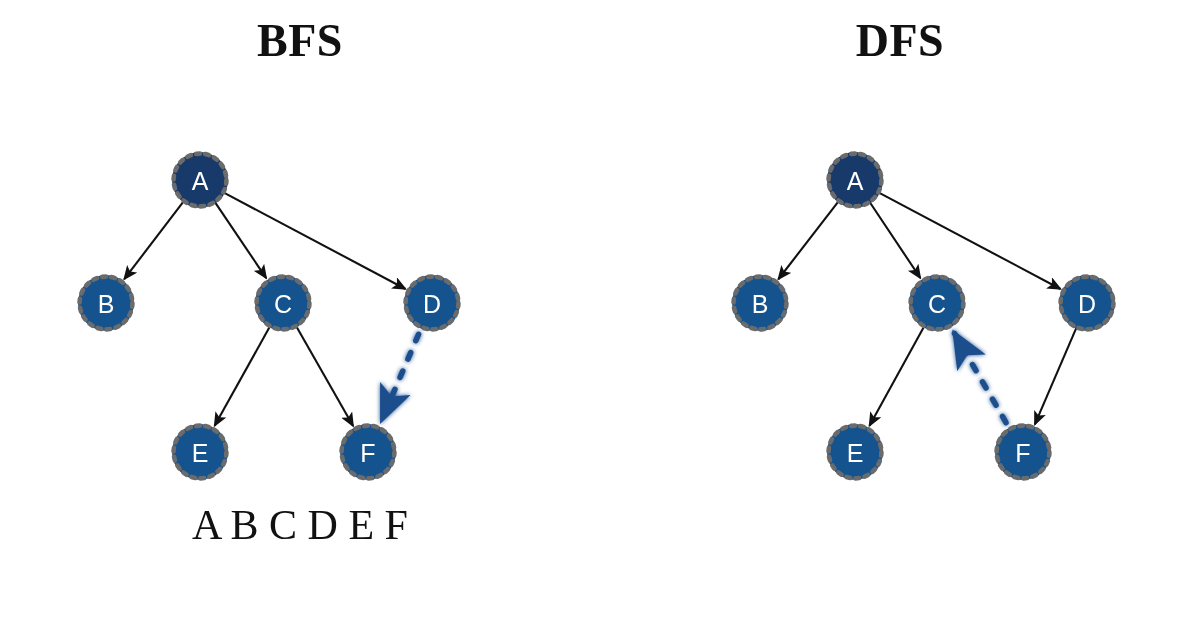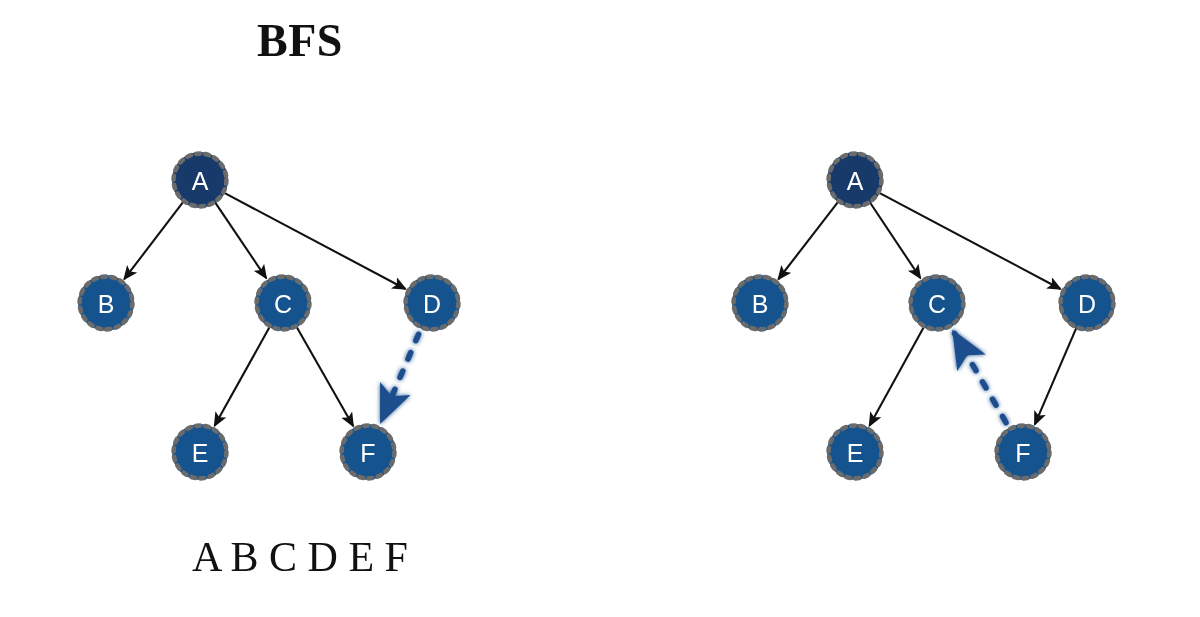--- a/index.html
+++ b/index.html
@@ -37,21 +37,21 @@
     text-align: center;
     font-family: "Liberation Serif", "DejaVu Serif", serif;
     font-weight: bold;
     font-size: 46px;
     line-height: 1;
     color: #111111;
     letter-spacing: 0.5px;
   }
   .panel-caption {
     position: absolute;
-    top: 536px;
+    top: 504px;
     left: 0;
     width: 600px;
     text-align: center;
     font-family: "Liberation Serif", "DejaVu Serif", serif;
     font-weight: normal;
     font-size: 42px;
     line-height: 1;
     color: #111111;
   }
   .tree-svg {
@@ -138,20 +138,21 @@
             <circle cx="368" cy="452" r="26.4" fill="none" stroke="#6b6b6b" stroke-width="4.6" stroke-linecap="round" stroke-dasharray="3.87 5.34"></circle>
             <circle cx="368" cy="452" r="26.4" fill="none" stroke="#111111" stroke-width="4.6" stroke-linecap="round" stroke-dasharray="3.87 5.34" stroke-dashoffset="-49.76" clip-path="inset(450px 0 0 0)" opacity="1"></circle>
             <text x="368" y="453" class="node-letter">F</text>
           </g>
         </g>
       </svg>
     <div class="panel-caption">A B C D E F</div>
   </div>
 
   <div class="panel" id="panel-dfs">
+    <div class="panel-title">DFS</div>
     <svg class="tree-svg" id="svg-dfs" viewBox="0 0 600 617">
         <defs>
           <marker id="arrow-dfs" markerWidth="7" markerHeight="7" refX="6.2" refY="3" orient="auto" markerUnits="strokeWidth">
             <path d="M0,0 L7,3 L0,6 L1.6,3 Z" fill="#111111"></path>
           </marker>
           <marker id="arrow-hi-dfs" markerWidth="7" markerHeight="7" refX="6.2" refY="3" orient="auto" markerUnits="strokeWidth">
             <path d="M0,0 L7,3 L0,6 L1.6,3 Z" fill="#1f4e8c"></path>
           </marker>
           <filter id="glow-dfs" x="-70%" y="-70%" width="240%" height="240%">
             <feGaussianBlur stdDeviation="2.2" result="b"></feGaussianBlur>

